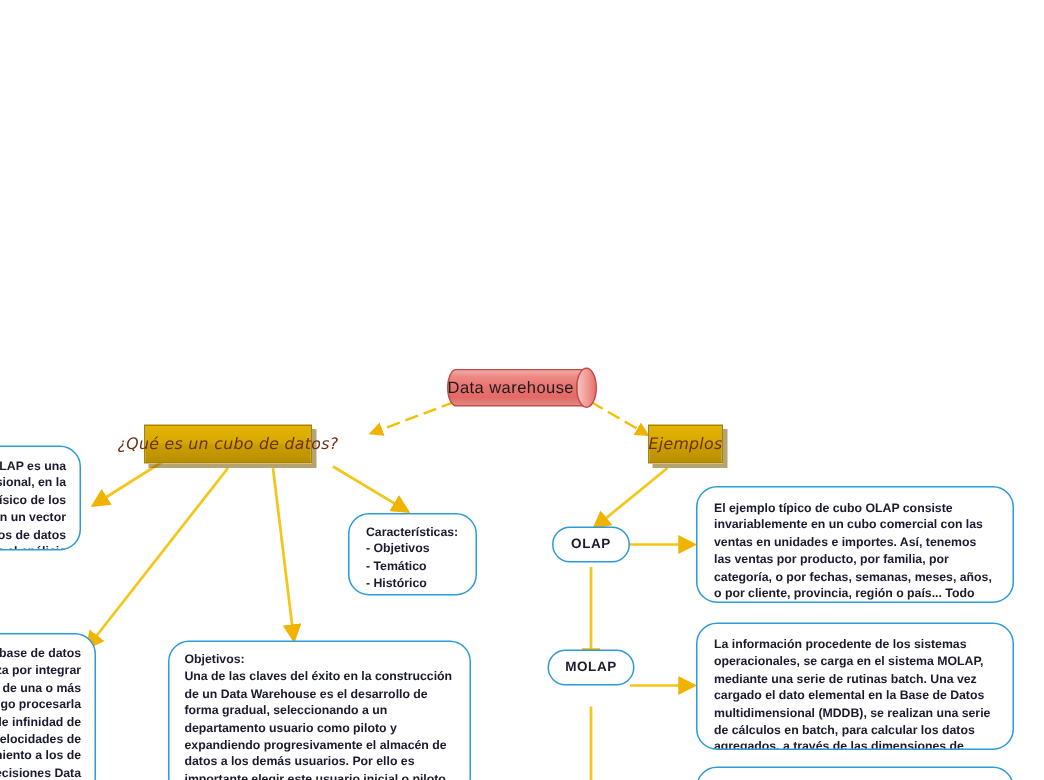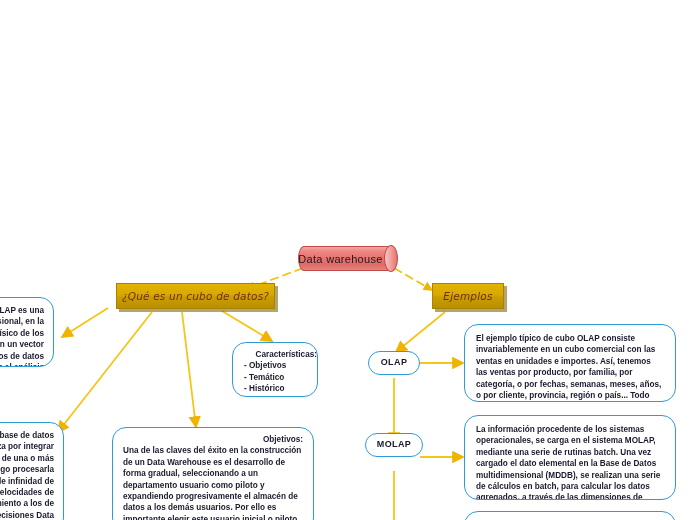--- a/index.html
+++ b/index.html
@@ -112,21 +112,20 @@
     letter-spacing: .4px;
   }
   .blue-node .line { white-space: pre; }
   .blue-node p {
     margin: 0;
     white-space: pre-wrap;
   }
   .blue-node .head {
     display: block;
     margin-bottom: 0px;
-    text-align: right;
   }
 </style>
 </head>
 <body>
 
 <div id="canvas">
 
   <svg id="edges" viewBox="0 0 696 520" width="696" height="520">
     <defs>
       <marker id="ar" markerWidth="7" markerHeight="7" refX="6" refY="3.5" orient="auto" markerUnits="strokeWidth">
@@ -155,25 +154,25 @@
 
     <path d="M420,457 L463,457" stroke="#f5c518" stroke-width="1.8" fill="none" marker-end="url(#ar)"></path>
   </svg>
 
   <div class="cyl-node" style="left:298px; top:246px; width:99px; height:25px;">
     <div class="cyl-body"></div>
     <div class="cyl-cap"></div>
     <div class="cyl-label">Data warehouse</div>
   </div>
 
-  <div class="gold-node" style="left:116px; top:283px; width:159px; height:26px;">
+  <div class="gold-node" style="left:96px; top:283px; width:112px; height:26px;">
     <span>¿Qué es un cubo de datos?</span>
   </div>
 
-  <div class="gold-node" style="left:432px; top:283px; width:72px; height:26px;">
+  <div class="gold-node" style="left:432px; top:283px; width:50px; height:26px;">
     <span>Ejemplos</span>
   </div>
 
   <div class="blue-node" style="left:-118px; top:297px; width:172px; height:70px; text-align:right;">
     <p>Un cubo de datos o cubo OLAP es una base de datos multidimensional, en la que el almacenamiento físico de los datos se realiza en un vector multidimensional. Los cubos de datos bases de datos dedicadas al análisis para mostrar datos, a la acceso datos.</p>
   </div>
 
   <div class="blue-node" style="left:-128px; top:422px; width:192px; height:110px; text-align:right;">
     <p>Un Data Warehouse es una base de datos corporativa que se caracteriza por integrar y depurar información de una o más fuentes distintas, para luego procesarla permitiendo su análisis desde infinidad de perspectivas y con grandes velocidades de respuesta. Una almacenamiento a los de poder y utilizar por decisiones Data warehouse es conocida ya modernas.</p>
   </div>

